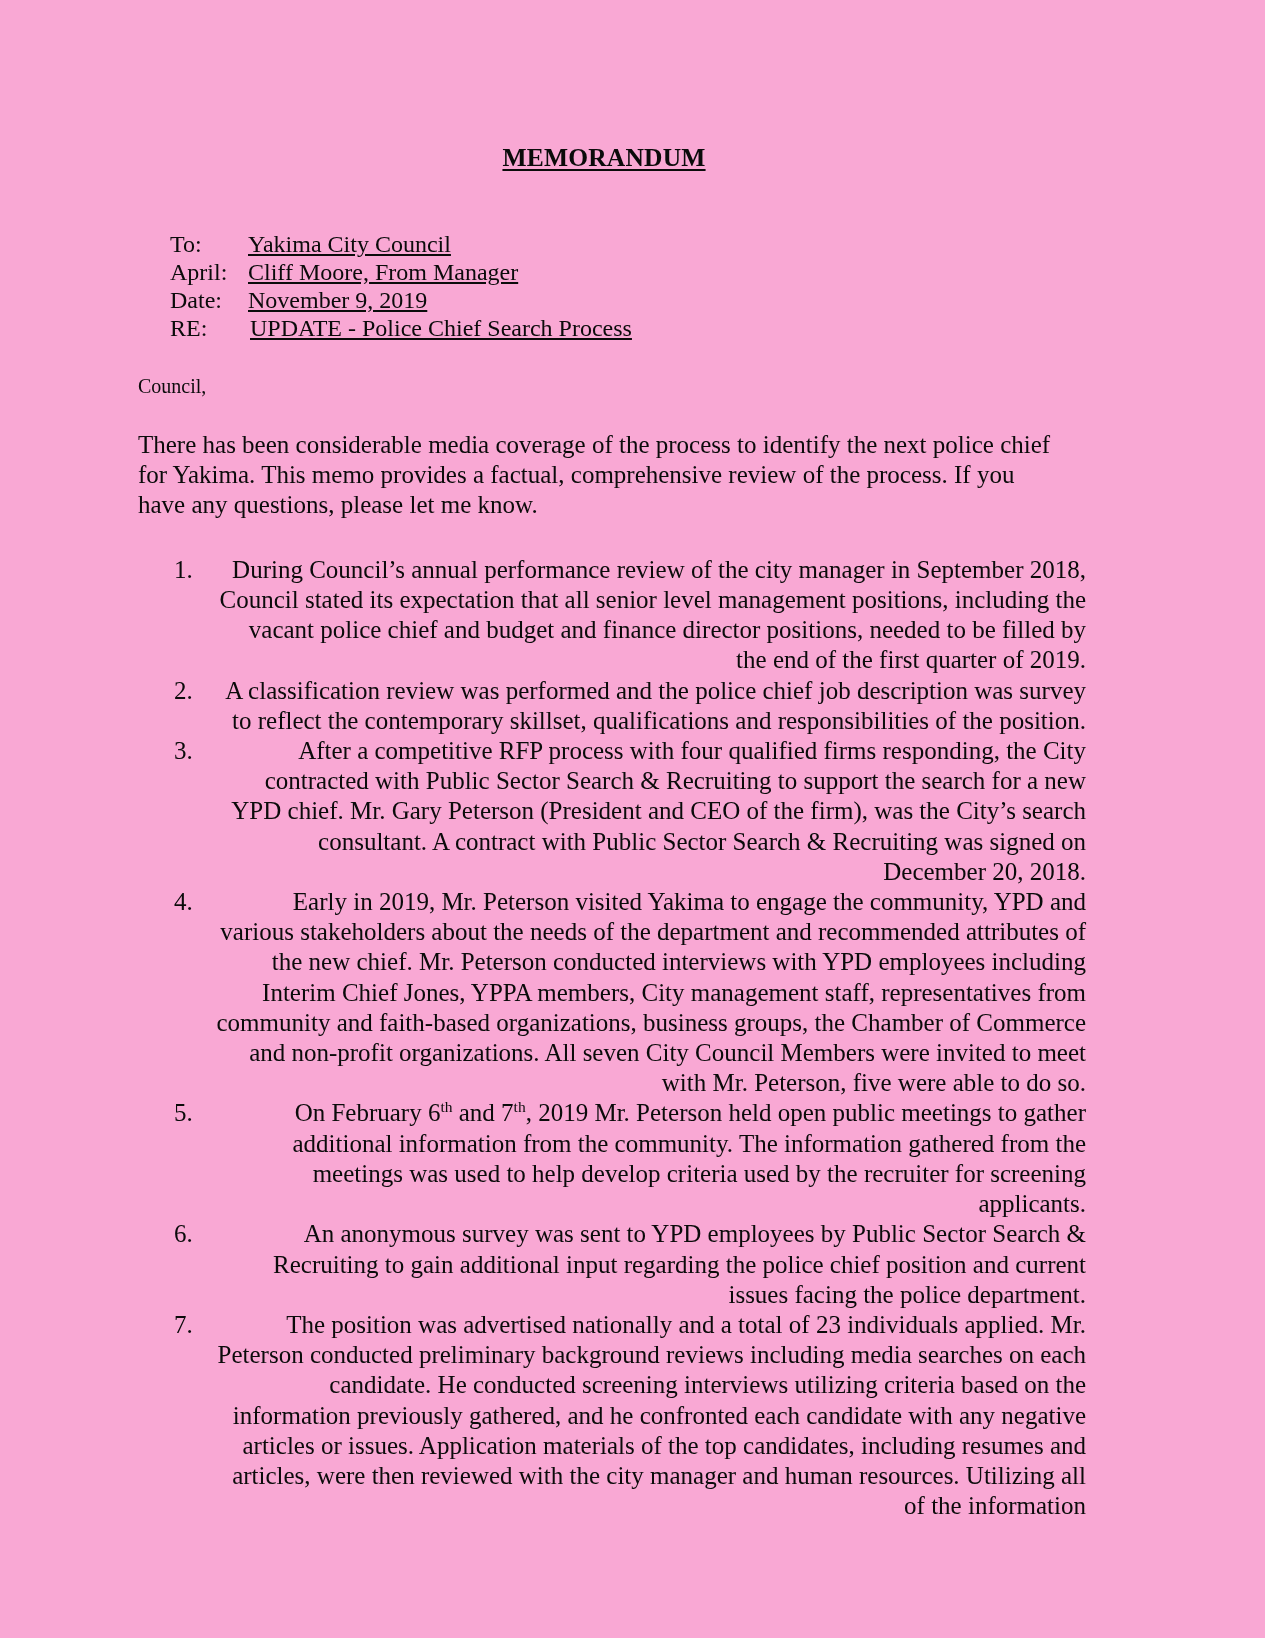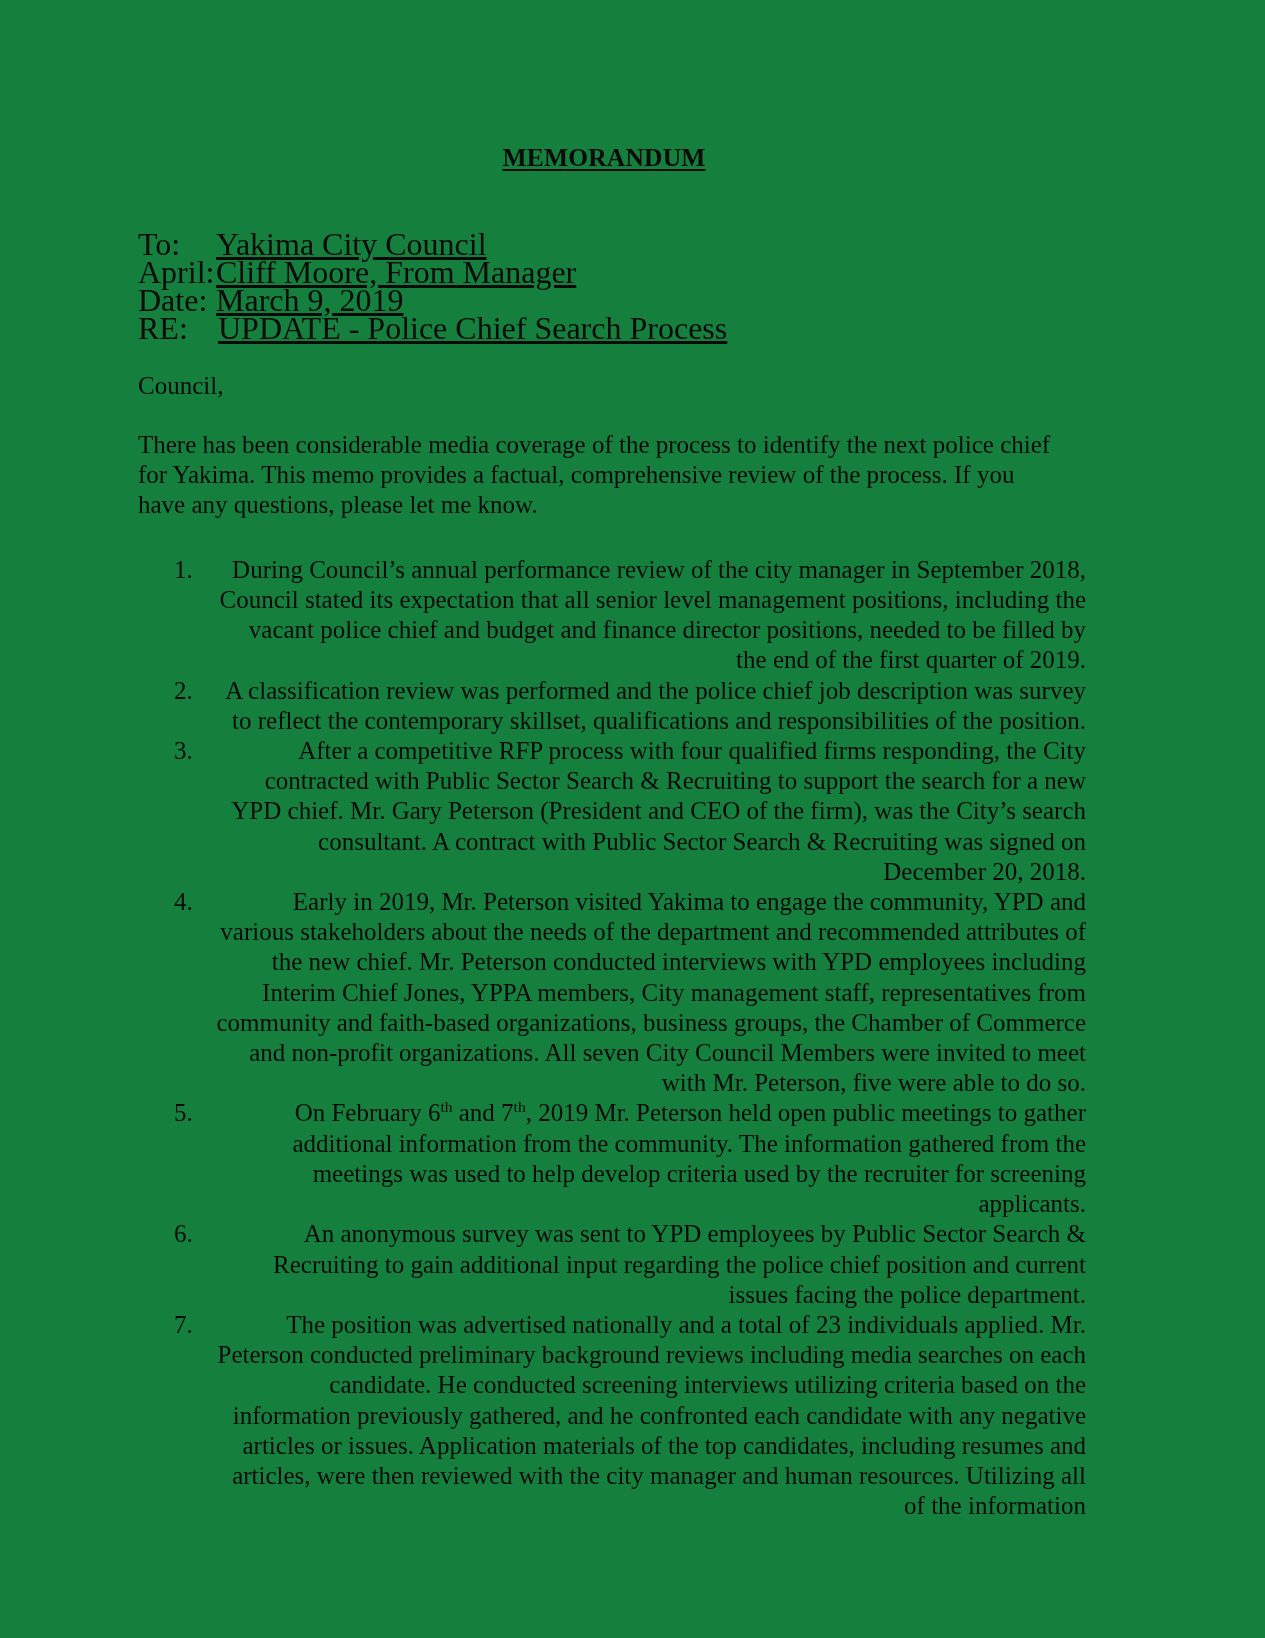--- a/index.html
+++ b/index.html
@@ -10,21 +10,21 @@
   body {
     font-family: "Liberation Serif", "DejaVu Serif", serif;
     color: #0b0b0b;
     -webkit-font-smoothing: antialiased;
   }
   .page {
     position: relative;
     width: 1265px;
     height: 1638px;
     margin: 0 auto;
-    background: #15803d;
+    background: #f9a8d4;
     overflow: hidden;
     box-sizing: border-box;
   }
   .sheet {
     position: absolute;
     left: 138px;
     top: 0;
     width: 932px;
     height: 1638px;
   }
@@ -35,22 +35,23 @@
     letter-spacing: 0.2px;
     margin: 0;
     padding-top: 143px;
   }
   .doc-title .u {
     text-decoration: underline;
     text-underline-offset: 3px;
   }
   .meta-block {
     margin-top: 56px;
-    font-size: 32px;
+    font-size: 24px;
     line-height: 28.2px;
+    margin-left: 32px;
   }
   .meta-row {
     display: flex;
     align-items: baseline;
     white-space: nowrap;
   }
   .meta-label {
     width: 78px;
     flex: 0 0 78px;
     display: inline-block;
@@ -59,21 +60,21 @@
     width: 80px;
     flex: 0 0 80px;
     font-family: Liberation Serif, serif;
   }
   .meta-value {
     display: inline-block;
     text-decoration: underline;
   }
   .salutation {
     margin-top: 30px;
-    font-size: 25px;
+    font-size: 20px;
     line-height: 28.2px;
   }
   .intro {
     margin-top: 29px;
     font-size: 25px;
     line-height: 30.4px;
     text-align: left;
     width: 920px;
   }
   .numbered-list {
@@ -120,21 +121,21 @@
       <div class="meta-row">
         <span class="meta-label">To:</span>
           <span class="meta-value">Yakima City Council</span>
       </div>
       <div class="meta-row">
         <span class="meta-label">April:</span>
           <span class="meta-value">Cliff Moore, From Manager</span>
       </div>
       <div class="meta-row">
         <span class="meta-label">Date:</span>
-          <span class="meta-value">March 9, 2019</span>
+          <span class="meta-value">November 9, 2019</span>
       </div>
       <div class="meta-row re">
         <span class="meta-label">RE:</span>
           <span class="meta-value">UPDATE - Police Chief Search Process</span>
       </div>
     </div>
 
     <p class="salutation">Council,</p>
 
     <p class="intro">There has been considerable media coverage of the process to identify the next police chief for Yakima. This memo provides a factual, comprehensive review of the process. If you have any questions, please let me know.</p>

